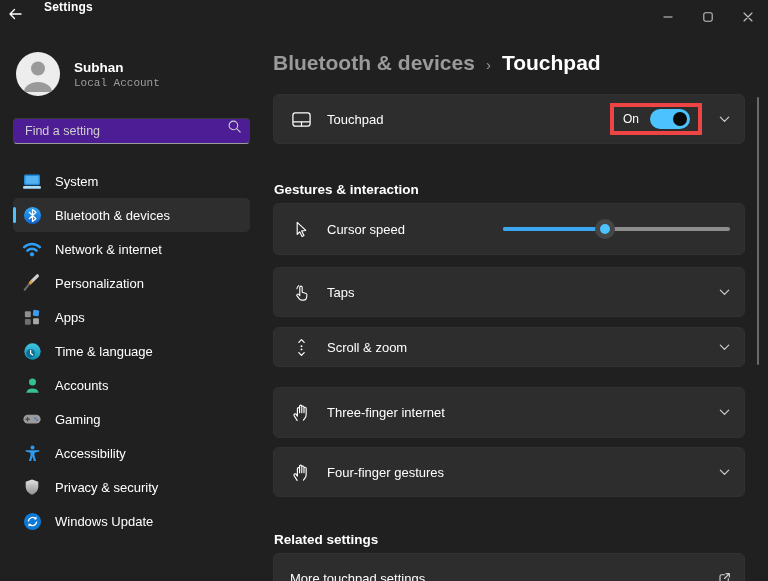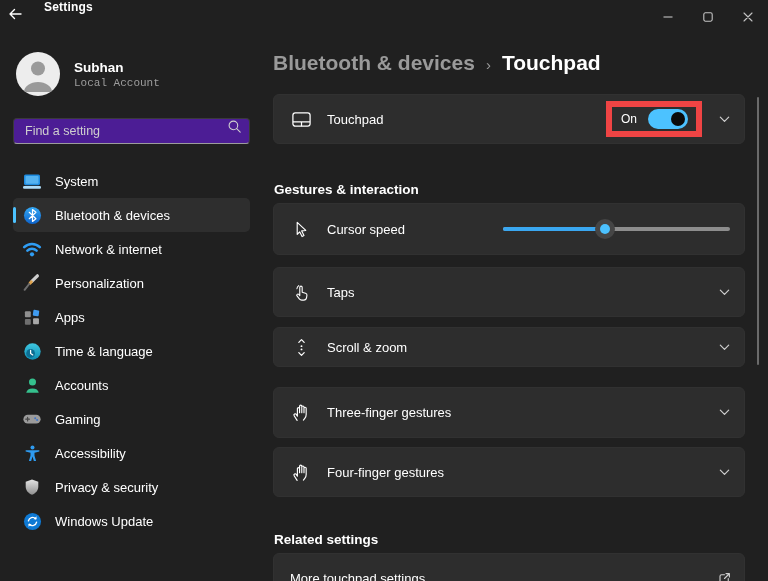--- a/index.html
+++ b/index.html
@@ -91,21 +91,21 @@
   #card-taps     { top: 231px; height: 50px; }
   #card-scroll   { top: 291px; height: 40px; }
   #card-three    { top: 351px; height: 51px; }
   #card-four     { top: 411px; height: 50px; }
   #label-related { top: 496px; }
   #card-more     { top: 517px; height: 50px; }
 
   
   .toggle-group {
     display: flex; align-items: center; gap: 11px;
-    border: 6px solid #ef4444; padding: 2px 8px 2px 9px; margin-right: 2px;
+    border: 4px solid #ef4444; padding: 2px 8px 2px 9px; margin-right: 2px;
   }
   .on-label { font-size: 12px; }
   .toggle { position: relative; width: 40px; height: 20px; border-radius: 10px; background: #4cc2ff; }
   .toggle-knob { position: absolute; top: 3px; right: 3px; width: 14px; height: 14px; border-radius: 50%; background: #0b0b0b; }
 
   
   .slider { position: relative; width: 227px; height: 20px; margin-left: auto; margin-right: 2px; }
   .slider-track { position: absolute; left: 0; right: 0; top: 8px; height: 4px; border-radius: 2px; background: #8d8d8d; }
   .slider-fill  { position: absolute; left: 0; top: 8px; height: 4px; border-radius: 2px; background: #3aa7f0; }
   .slider-thumb {
@@ -415,21 +415,21 @@
         </svg>
     </span>
   </div>
 
   <div class="card" id="card-three">
     <span class="card-icon">
       <svg width="21" height="21" viewBox="0 0 22 22">
         <path d="M6.4 19.3 l-3.1-4.9 a1.3 1.3 0 0 1 2.2-1.4 l1.2 1.85 V7 a1.15 1.15 0 0 1 2.3 0 v4.2 m0-5 V4.4 a1.15 1.15 0 0 1 2.3 0 v6.8 m0-5.9 a1.15 1.15 0 0 1 2.3 0 v5.9 m0-4.6 a1.15 1.15 0 0 1 2.3 0 v6.5 a6.1 6.1 0 0 1 -1.3 3.8 l-1.6 2.1" stroke="#ffffff" stroke-width="1.2" fill="none" stroke-linecap="round" stroke-linejoin="round"></path>
       </svg>
     </span>
-    <span class="card-label">Three-finger gestures</span>
+    <span class="card-label">Three-finger internet</span>
     <span class="spacer"></span>
     <span class="chev">
       <svg width="13" height="13" viewBox="0 0 14 14">
           <path d="M2.5 4.5 l4.5 4.5 4.5-4.5" stroke="#d0d0d0" stroke-width="1.3" fill="none" stroke-linecap="round" stroke-linejoin="round"></path>
         </svg>
     </span>
   </div>
 
   <div class="card" id="card-four">
     <span class="card-icon">

